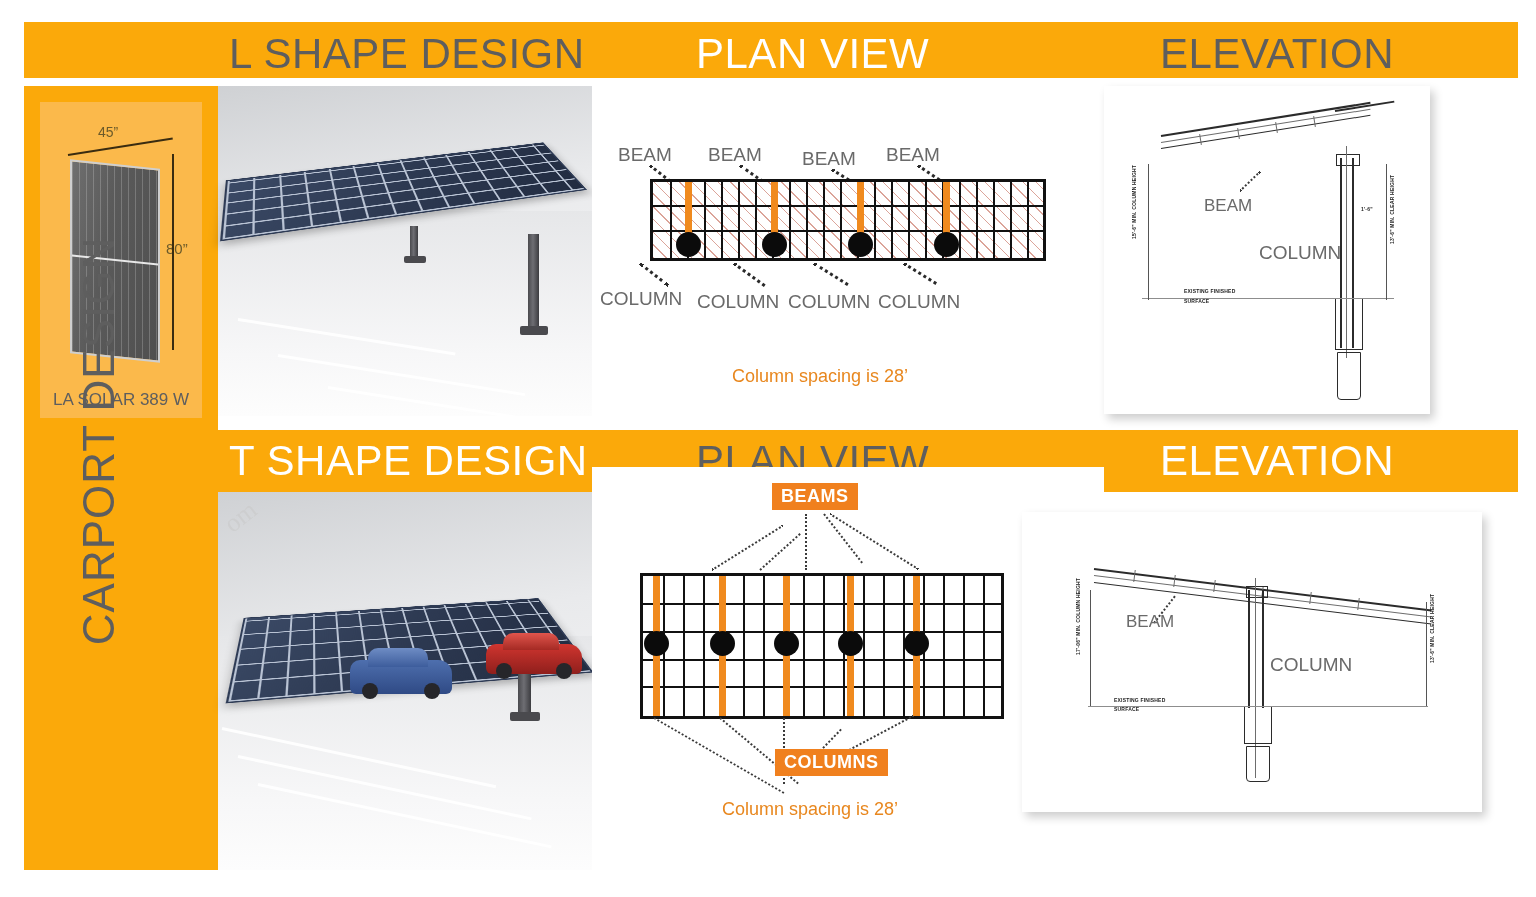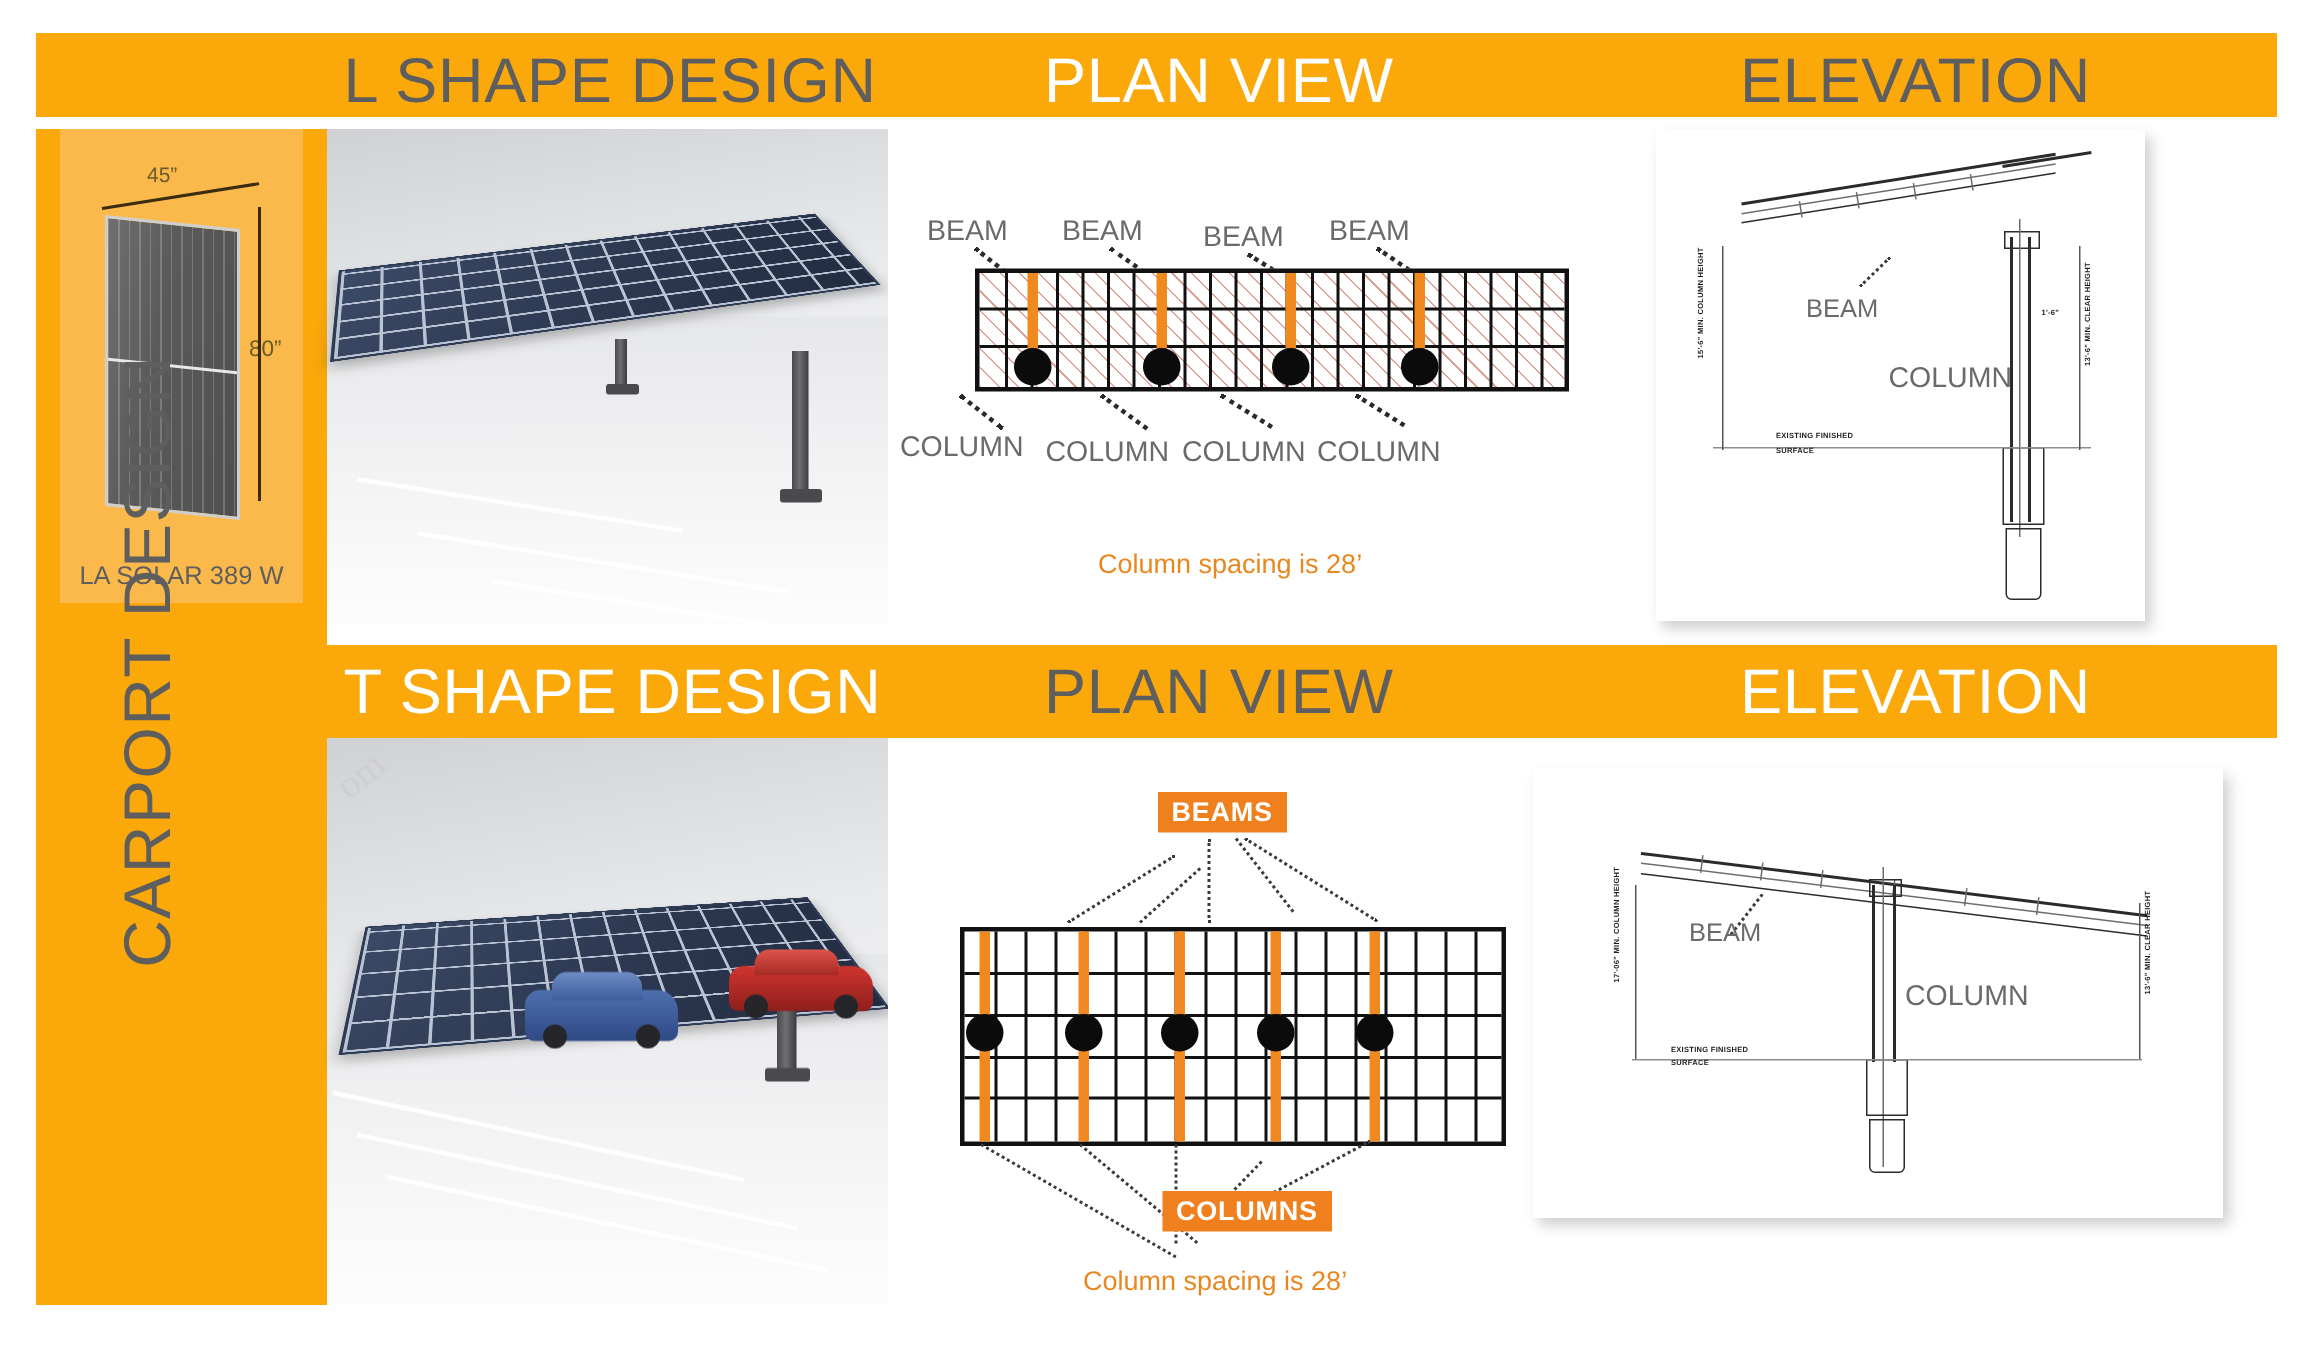--- a/index.html
+++ b/index.html
@@ -11,21 +11,21 @@
   .hdr-mid{position:absolute;left:24px;top:430px;width:1494px;height:62px;background:#FBA90A;}
   .sidebar{position:absolute;left:24px;top:86px;width:194px;height:784px;background:#FBA90A;}
 
   .hdr-title{position:absolute;top:0;height:64px;line-height:64px;
              font-size:42px;font-weight:400;letter-spacing:.5px;white-space:nowrap;}
   .hdr-mid .hdr-title{height:62px;line-height:62px;text-align:right;}
   .t-gray{color:#5E5E5E;}
   .t-white{color:#ffffff;}
 
   
-  .spec-card{position:absolute;left:16px;top:0px;width:162px;height:316px;background:#FBB94B;}
+  .spec-card{position:absolute;left:16px;top:16px;width:162px;height:316px;background:#FBB94B;}
   .spec-label{position:absolute;left:0;bottom:8px;width:100%;text-align:center;
               color:#5E5E5E;font-size:17px;}
   .dim-45{position:absolute;left:58px;top:22px;color:#6b5a2a;font-size:14px;}
   .dim-90{position:absolute;left:126px;top:138px;color:#6b5a2a;font-size:15px;}
   .rule-45{position:absolute;left:28px;top:52px;width:106px;height:2px;background:#3a2c10;
            transform:rotate(-9deg);transform-origin:left center;}
   .rule-90{position:absolute;left:132px;top:52px;width:2px;height:196px;background:#3a2c10;}
   .pv-mod{position:absolute;left:30px;top:62px;width:86px;height:190px;
           background:linear-gradient(100deg,#6f6f6f 0%,#5a5a5a 40%,#4f4f4f 100%);
           border:2px solid #cfcfcf;transform:skewY(6deg);}
@@ -253,21 +253,21 @@
   </div>
 
   <div class="car" style="left:268px;top:152px;width:96px;height:30px;
        background:linear-gradient(180deg,#d0352f,#8f1f1c);">
     <div class="roof" style="background:linear-gradient(180deg,#e0554c,#a52a24);"></div>
     <div class="wheel" style="left:10px;"></div>
     <div class="wheel" style="right:10px;"></div>
   </div>
 </div>
 
-<div class="panel" style="left:592px;top:512px;width:512px;height:378px;">
+<div class="panel" style="left:592px;top:467px;width:512px;height:378px;">
 
   <div class="tagbox" style="left:180px;top:16px;">BEAMS</div>
 
   <div class="dotleader" style="left:120px;top:102px;width:84px;transform:rotate(-32deg);"></div>
   <div class="dotleader" style="left:168px;top:102px;width:54px;transform:rotate(-42deg);"></div>
   <div class="dotleader" style="left:214px;top:46px;width:56px;transform:rotate(90deg);"></div>
   <div class="dotleader" style="left:232px;top:46px;width:62px;transform:rotate(52deg);"></div>
   <div class="dotleader" style="left:238px;top:46px;width:104px;transform:rotate(32deg);"></div>
 
   <div class="gridbox" style="left:48px;top:106px;width:358px;height:140px;">

